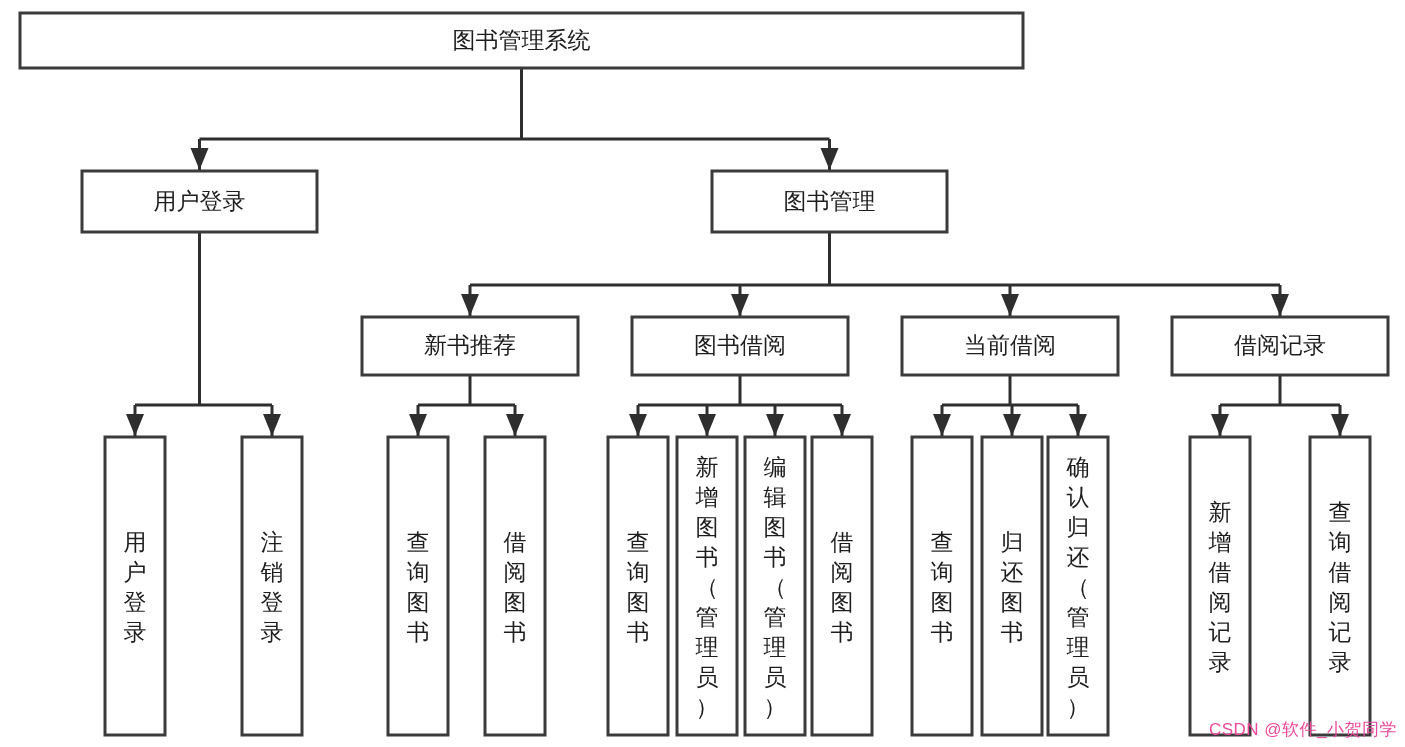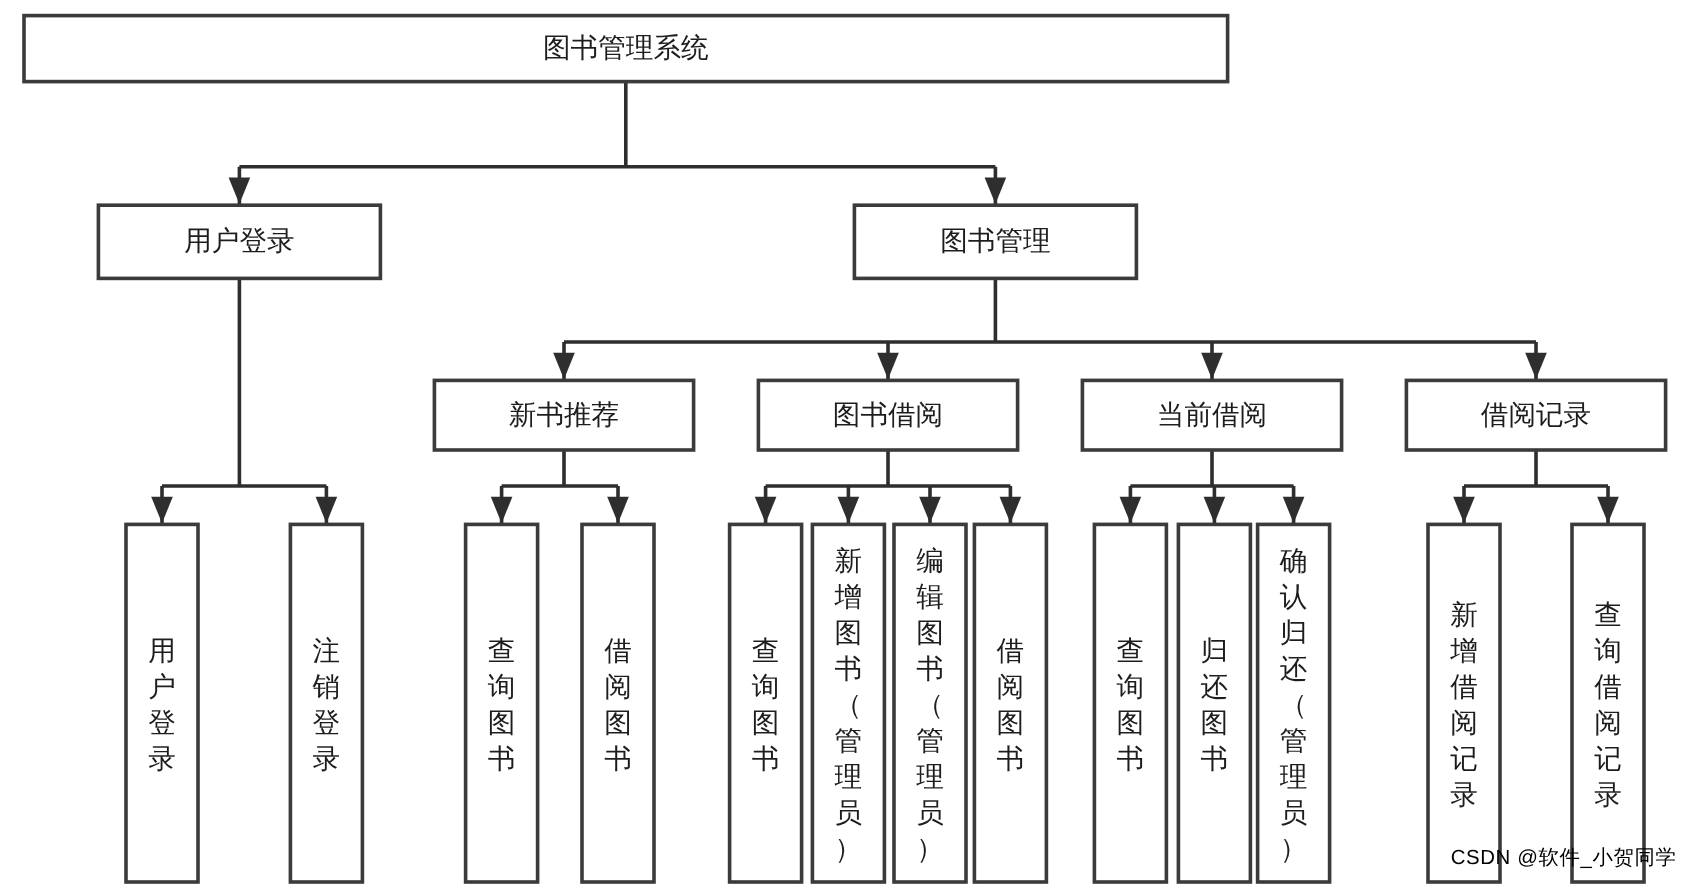--- a/index.html
+++ b/index.html
@@ -14,23 +14,23 @@
   .arrow-head{fill:#2e2e2e;stroke:none;}
   .node-label-h{
     font-family:"Liberation Sans","DejaVu Sans",sans-serif;
     font-size:23px;fill:#1d1d1d;text-anchor:middle;dominant-baseline:middle;
   }
   .node-label-v{
     font-family:"Liberation Sans","DejaVu Sans",sans-serif;
     font-size:23px;fill:#1d1d1d;text-anchor:middle;
   }
   .watermark{
-    position:absolute;right:8px;bottom:21px;
+    position:absolute;right:8px;bottom:6px;
     font-family:"Liberation Sans","DejaVu Sans",sans-serif;
-    font-size:17px;color:#000000;letter-spacing:.5px;white-space:nowrap;
+    font-size:17px;color:#ec4899;letter-spacing:.5px;white-space:nowrap;
     pointer-events:none;user-select:none;
   }
 </style>
 </head>
 <body>
 
 <div id="diagram-root">
   <svg id="tree" viewBox="0 0 1405 747">
     <g id="edges-layer">
         <g>

